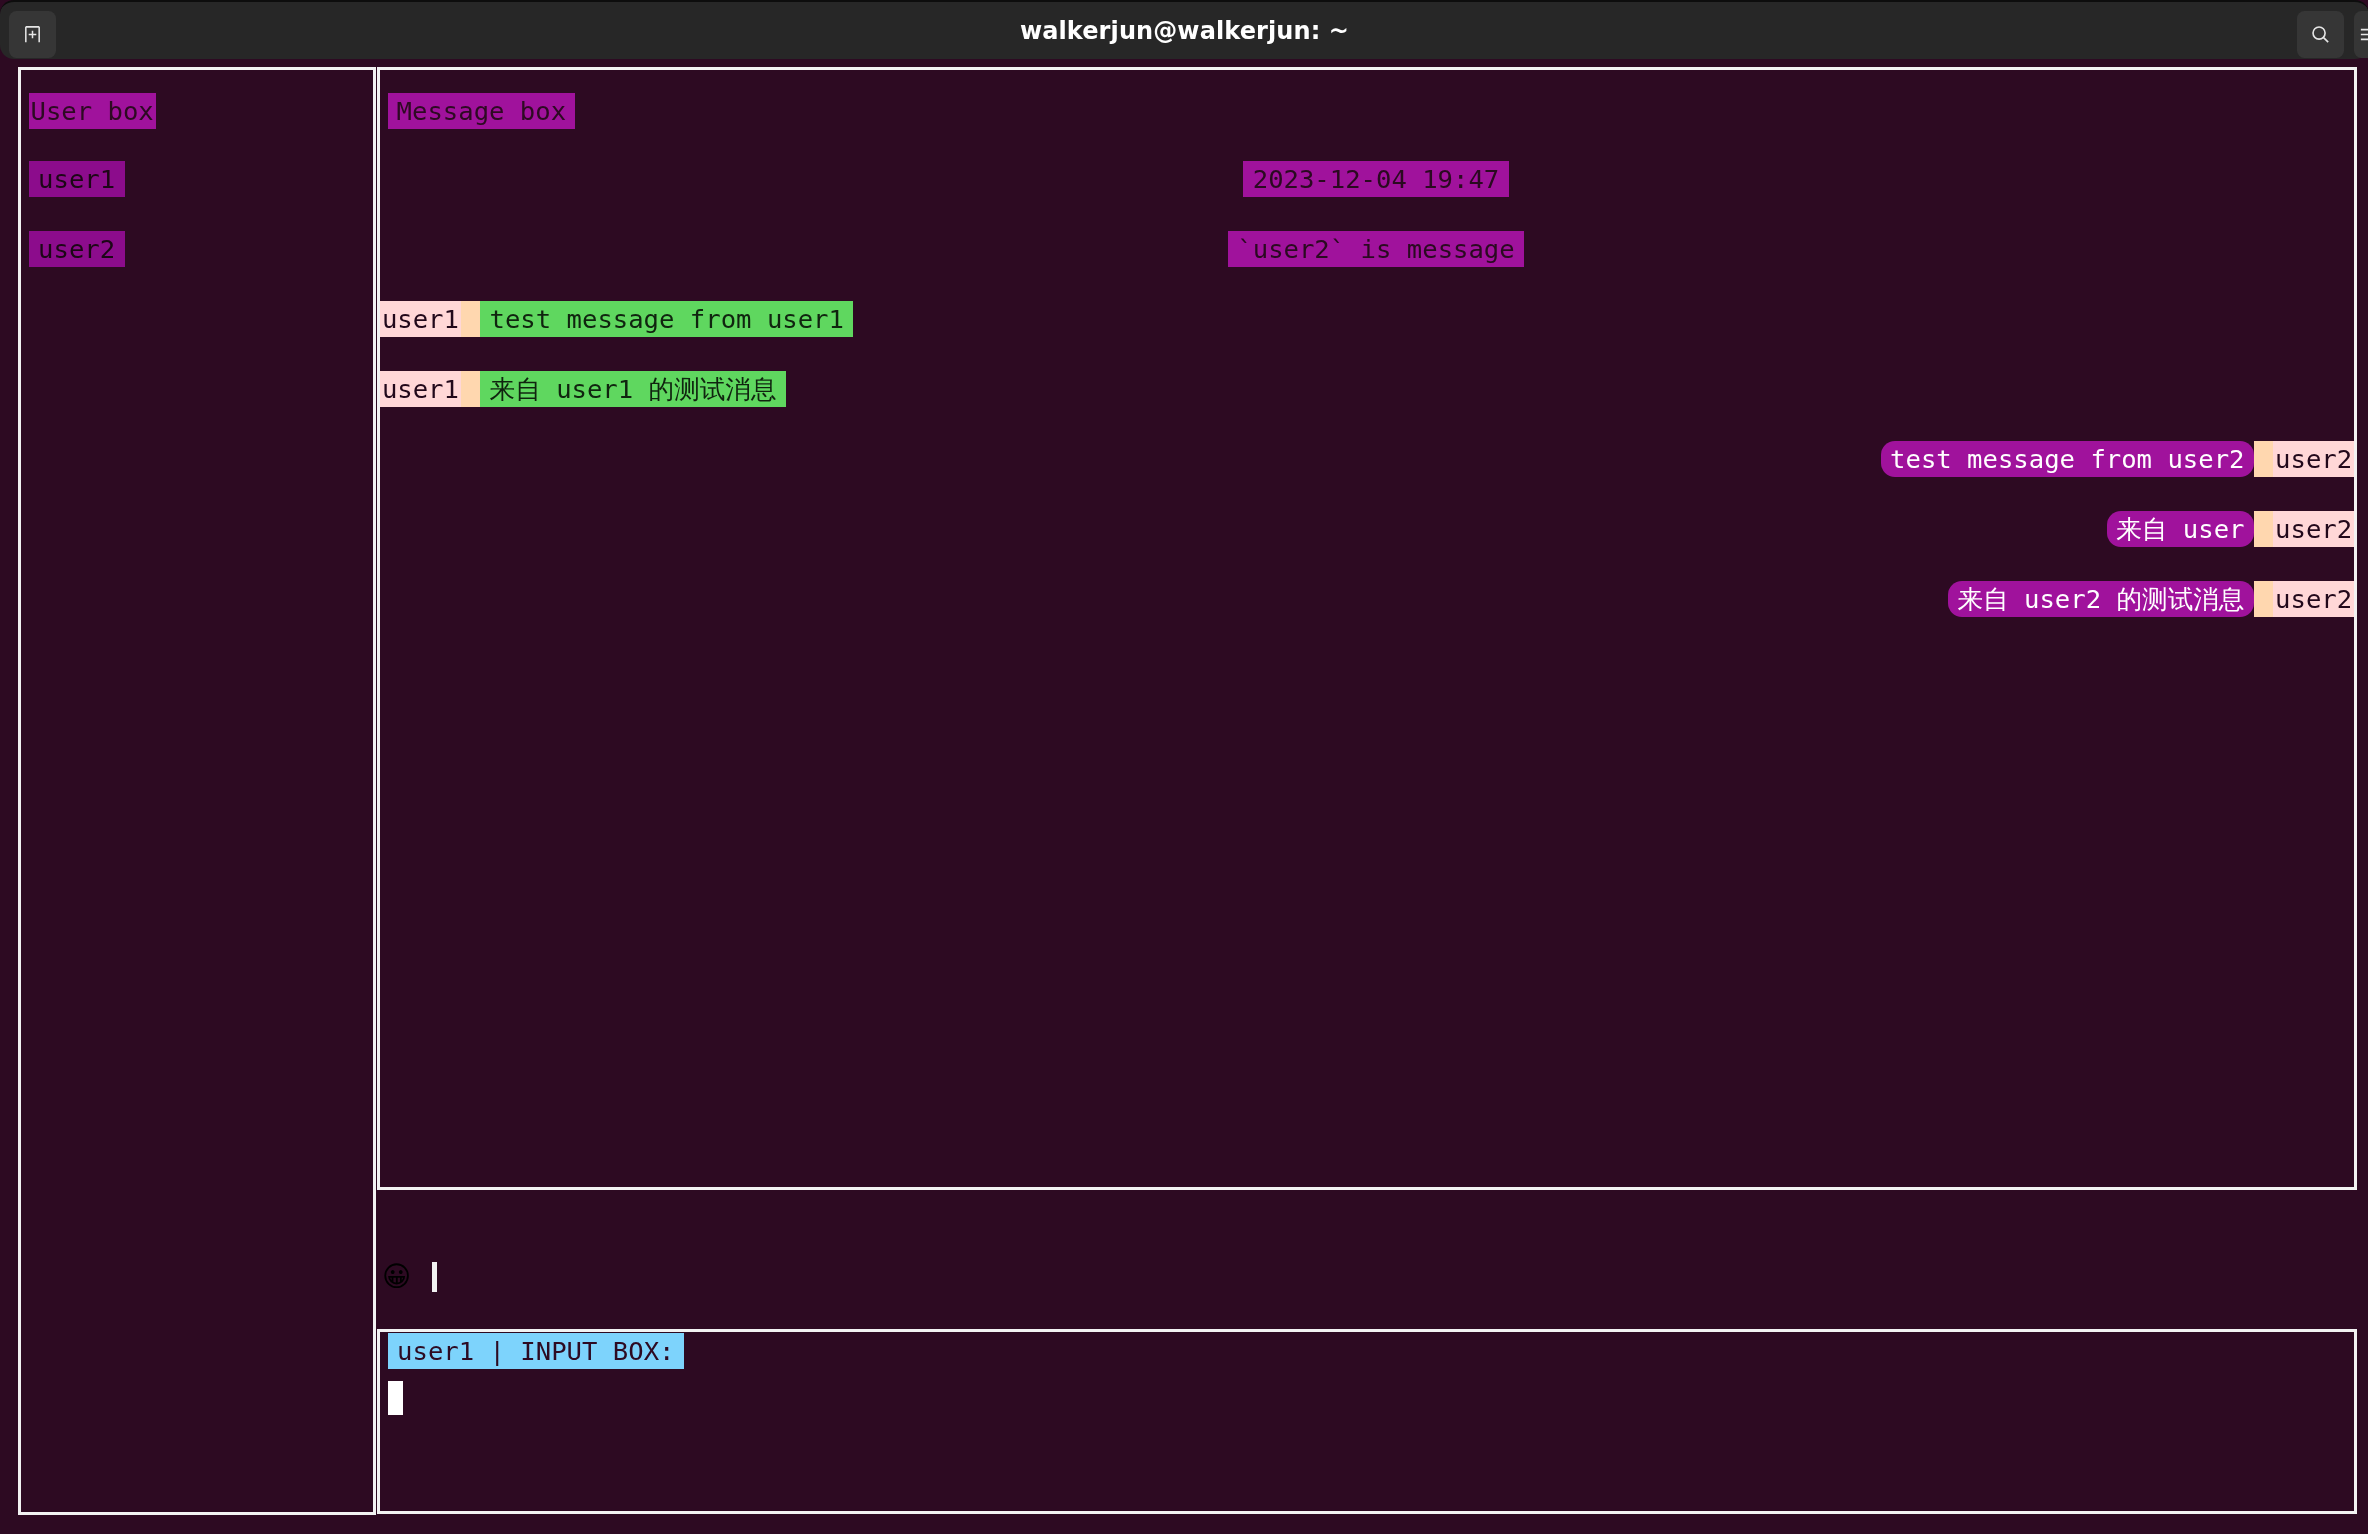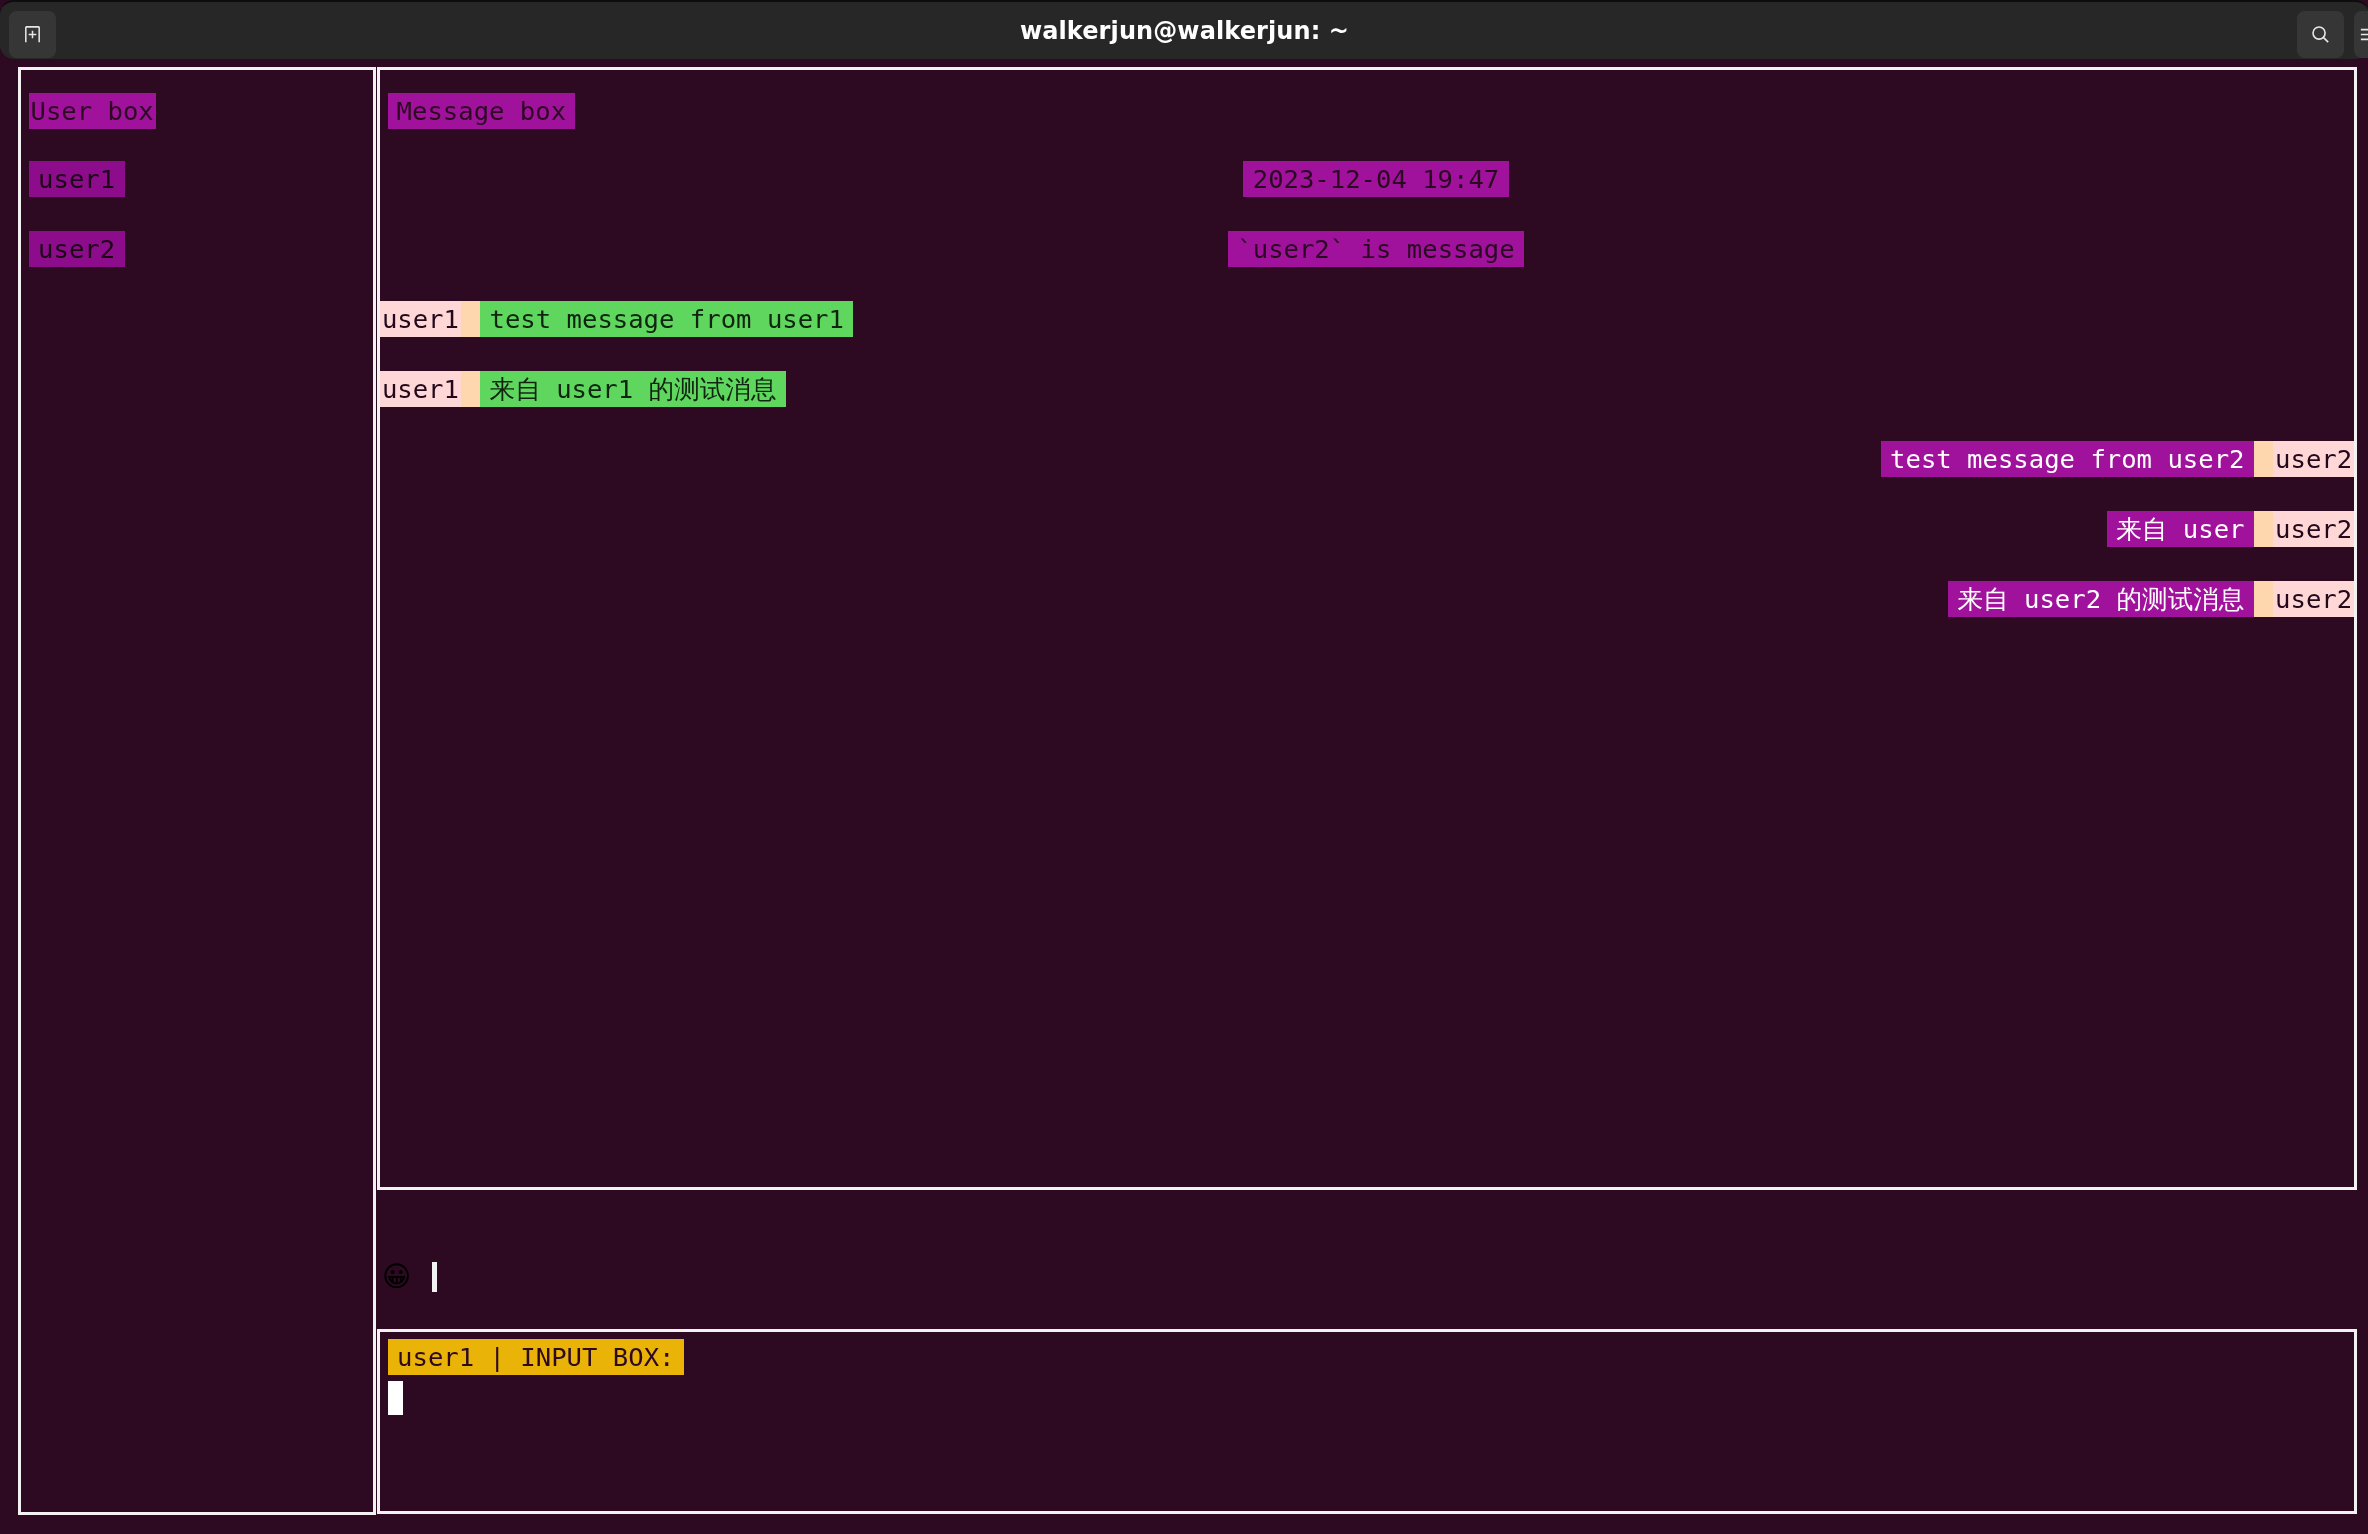--- a/index.html
+++ b/index.html
@@ -148,20 +148,21 @@
     background: #5fd75f;
     color: #10240f;
     padding: 0 9.5px;
   }
 
   
   .body-magenta {
     background: #a0129c;
     color: #ffffff;
     padding: 0 9.5px;
+    border-radius: 14px;
   }
   .name-right {
     background: #ffd7d7;
     color: #21081a;
     padding: 0 1.9px;
   }
 
   
   #status-strip {
     position: absolute;
@@ -181,22 +182,22 @@
     display: inline-block;
     width: 4.7px;
     height: 30px;
     background: #f2f2f2;
   }
 
   
   #input-label {
     position: absolute;
     left: 7.6px;
-    top: 7px;
-    background: #eab308;
+    top: 1px;
+    background: #7dd3fc;
     color: #2d0a22;
     padding: 0 9.5px;
   }
   #input-cursor {
     position: absolute;
     left: 7.6px;
     top: 49px;
     width: 15px;
     height: 34px;
     background: #ffffff;

